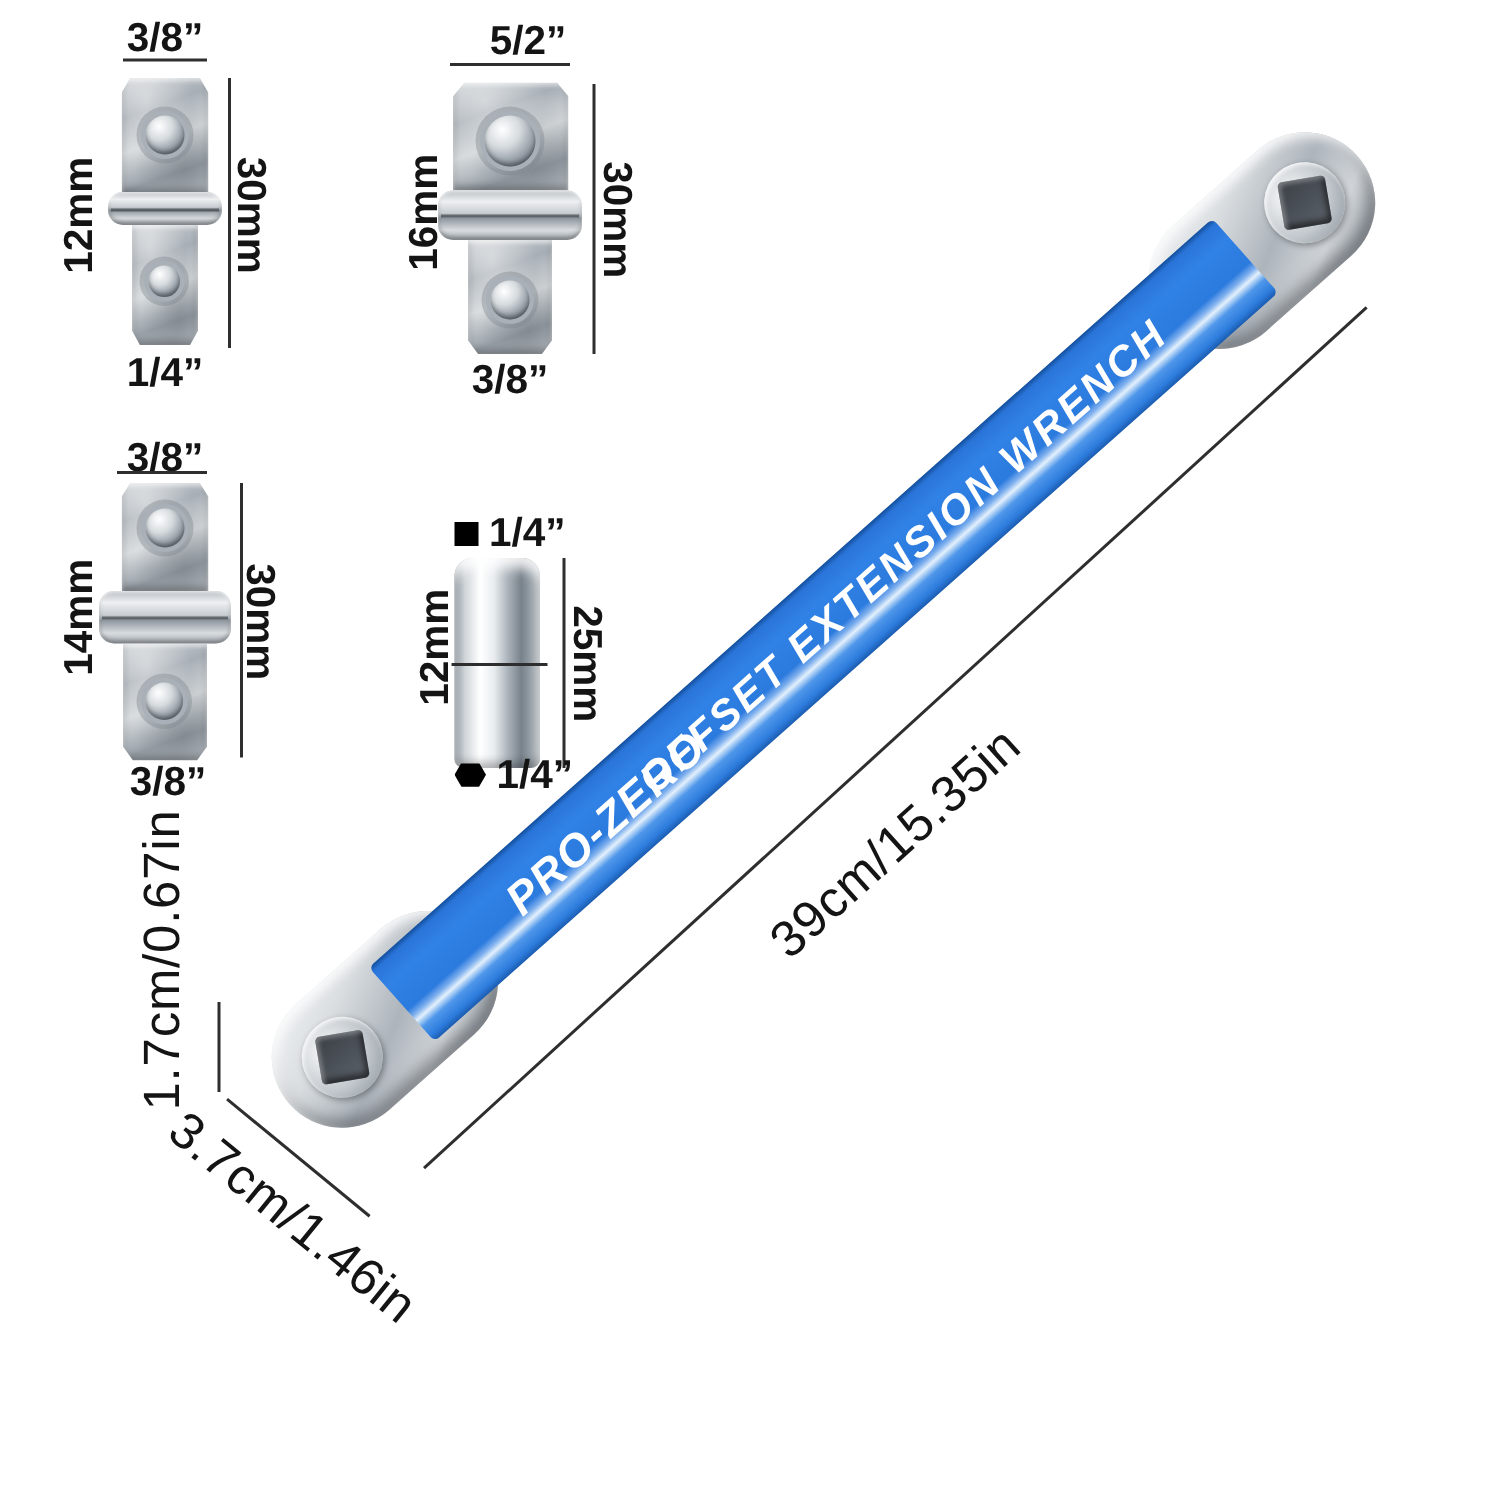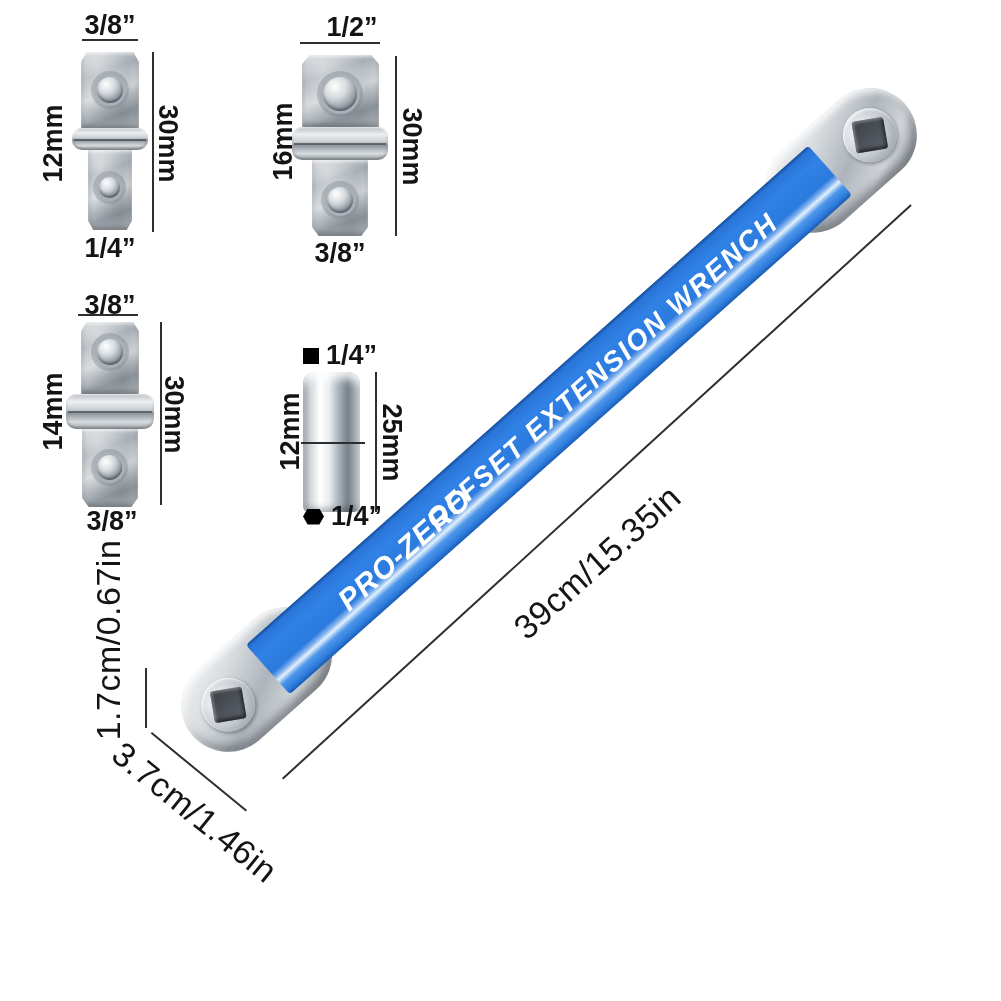--- a/index.html
+++ b/index.html
@@ -99,21 +99,21 @@
       </div>
     <div class="face chamfer-bot" style="left:88px; top:150px; width:44px; height:80px;"></div>
     <div class="ball" style="left:99px; top:177px; width:21px; height:21px;"></div>
     <div class="dim-label rot-ccw" style="left:13px; top:130px; width:80px;">12mm</div>
     <div class="dline v" style="left:152px; top:52px; height:180px;"></div>
     <div class="dim-label rot-cw" style="left:127px; top:130px; width:80px;">30mm</div>
     <div class="dim-label" style="left:70px; top:235px; width:80px;">1/4”</div>
   </div>
 
   <div>
-    <div class="dim-label" style="left:312px; top:14px; width:80px;">1/2”</div>
+    <div class="dim-label" style="left:312px; top:14px; width:80px;">5/2”</div>
     <div class="dline h" style="left:300px; top:42px; width:80px;"></div>
     <div class="face chamfer-top" style="left:302px; top:55px; width:77px; height:72px;"></div>
     <div class="ball" style="left:323px; top:77px; width:34px; height:34px;"></div>
     <div class="collar" style="left:292px; top:127px; width:96px; height:33px;">
         <div class="groove"></div>
       </div>
     <div class="face chamfer-bot" style="left:312px; top:160px; width:56px; height:76px;"></div>
     <div class="ball" style="left:327px; top:187px; width:26px; height:26px;"></div>
     <div class="dim-label rot-ccw" style="left:243px; top:128px; width:80px;">16mm</div>
     <div class="dline v" style="left:395px; top:56px; height:180px;"></div>

